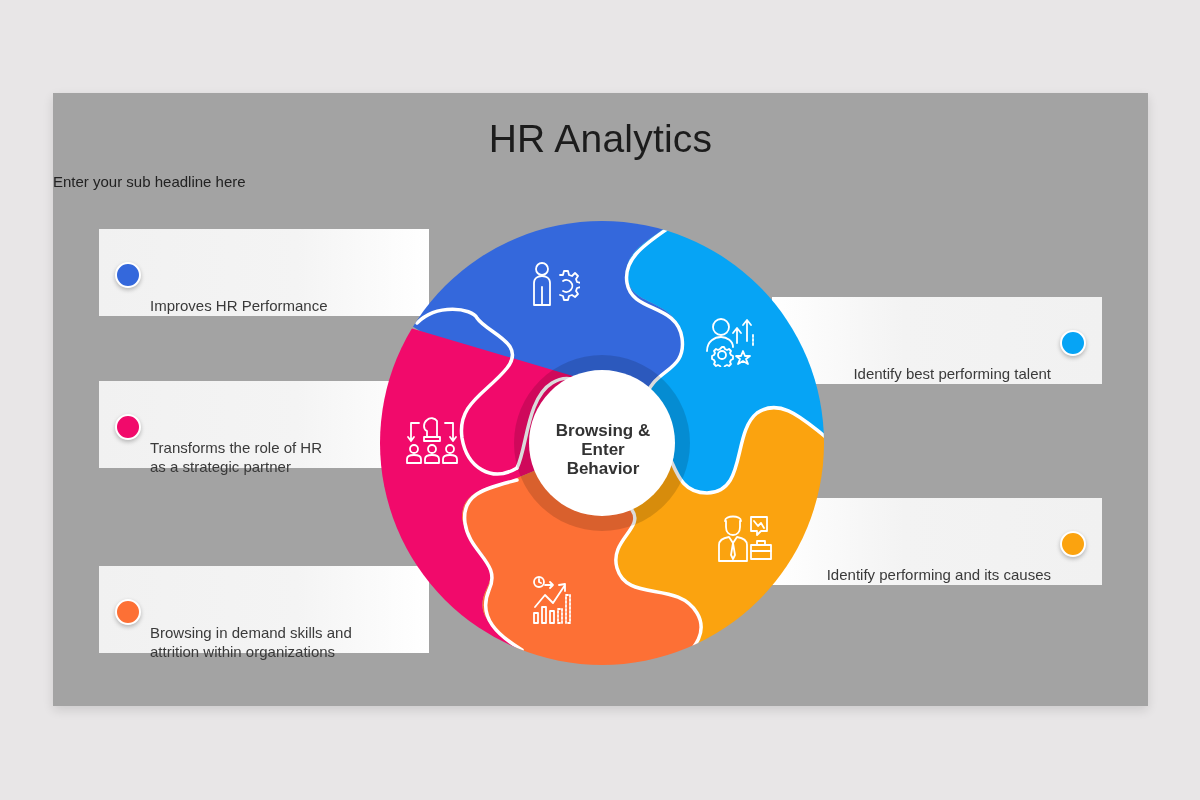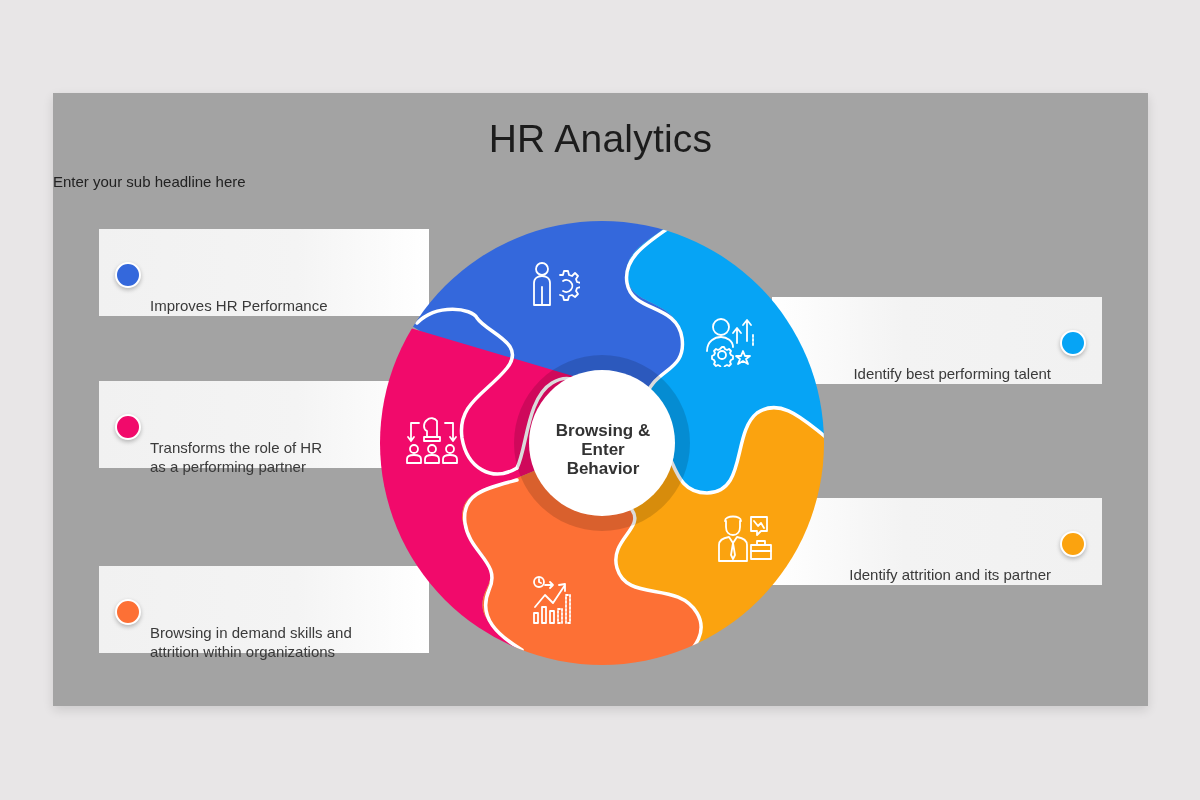--- a/index.html
+++ b/index.html
@@ -76,21 +76,21 @@
     <span class="dot" style="background:#3468dc;"></span>
     <div class="band-text">
       <span>Improves HR Performance</span>
     </div>
   </div>
 
   <div class="band left" style="top:288px;">
     <span class="dot" style="background:#f10a6b;"></span>
     <div class="band-text">
       <div>Transforms the role of HR</div>
-      <div>as a performing partner</div>
+      <div>as a strategic partner</div>
     </div>
   </div>
 
   <div class="band left" style="top:473px;">
     <span class="dot" style="background:#fd7035;"></span>
     <div class="band-text">
       <div>Browsing in demand skills and</div>
       <div>attrition within organizations</div>
     </div>
   </div>
@@ -98,21 +98,21 @@
   <div class="band right" style="top:204px;">
     <span class="dot" style="background:#06a4f5;"></span>
     <div class="band-text">
       <span>Identify best performing talent</span>
     </div>
   </div>
 
   <div class="band right" style="top:405px;">
     <span class="dot" style="background:#fba30f;"></span>
     <div class="band-text">
-      <span>Identify attrition and its partner</span>
+      <span>Identify performing and its causes</span>
     </div>
   </div>
 
   <div class="wheel">
     <svg width="450" height="450" viewBox="0 0 450 450">
       <defs>
         <clipPath id="disc">
             <circle cx="225" cy="225" r="222"></circle>
           </clipPath>
       </defs>

